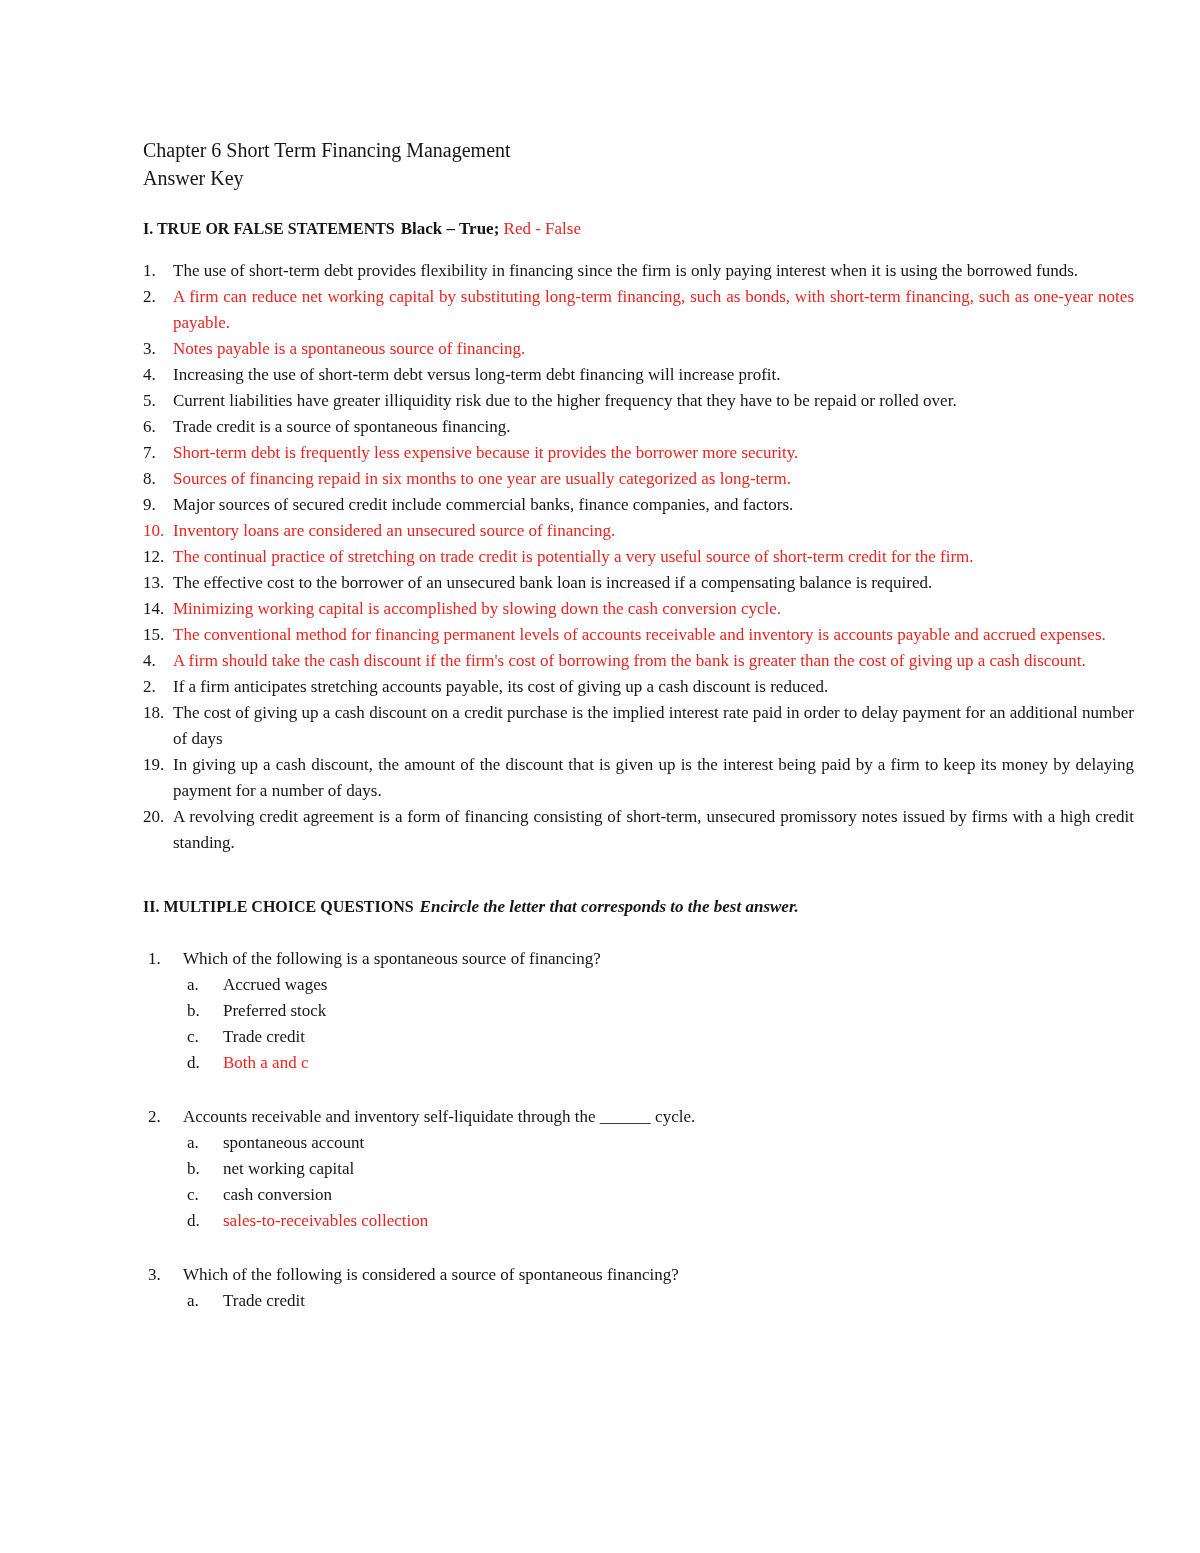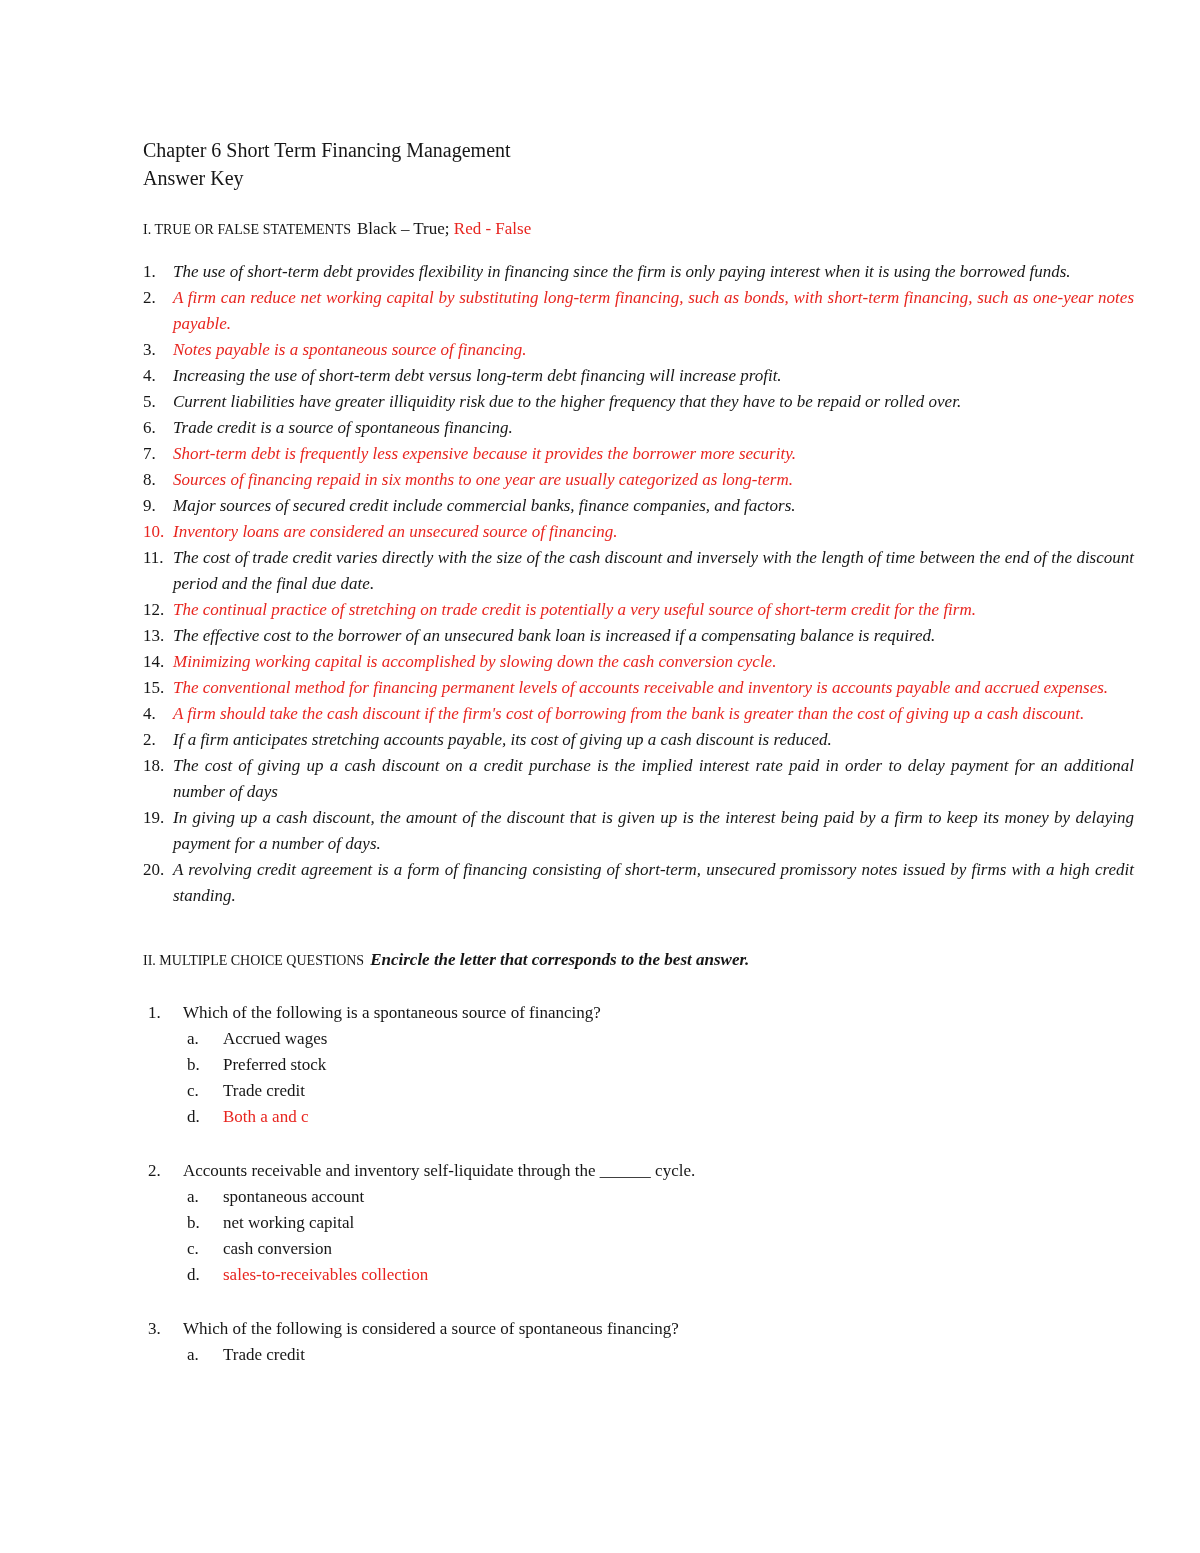--- a/index.html
+++ b/index.html
@@ -18,34 +18,34 @@
     font-weight: normal;
     font-size: 20px;
     line-height: 28px;
   }
 
   .section-heading {
     margin-top: 24px;
     font-size: 17px;
     line-height: 26px;
   }
-  .h-bold { font-weight: normal; font-size: 14px; margin-right: 6px; }
-  .h-normal { font-weight: normal; }
+  .h-bold { font-weight: bold; font-size: 16px; margin-right: 6px; }
+  .h-normal { font-weight: bold; }
   .h-red { color: var(--red, #e8251f); }
   .h-italic { font-style: italic; font-weight: bold; margin-top: 44px; }
 
   .tf-list {
     list-style: none;
     margin-top: 16px;
     font-size: 17px;
     line-height: 26px;
   }
   .tf-item { display: flex; }
   .num { flex: 0 0 30px; }
-  .txt { flex: 1; text-align: justify; font-style: italic; }
+  .txt { flex: 1; text-align: justify; }
   .c-red { color: var(--red, #e8251f); }
   .c-black { color: var(--ink, #161616); }
 
   .s2 { margin-top: 38px; }
 
   .mcq-list {
     margin-top: 26px;
     font-size: 17px;
     line-height: 26px;
   }
@@ -117,24 +117,20 @@
       <li class="tf-item">
         <span class="num c-black">9.</span>
         <span class="txt c-black">Major sources of secured credit include commercial banks, finance companies, and factors.</span>
       </li>
 
       <li class="tf-item">
         <span class="num c-red">10.</span>
         <span class="txt c-red">Inventory loans are considered an unsecured source of financing.</span>
       </li>
 
-      <li class="tf-item">
-        <span class="num c-black">11.</span>
-        <span class="txt c-black">The cost of trade credit varies directly with the size of the cash discount and inversely with the length of time between the end of the discount period and the final due date.</span>
-      </li>
 
       <li class="tf-item">
         <span class="num c-black">12.</span>
         <span class="txt c-red">The continual practice of stretching on trade credit is potentially a very useful source of short-term credit for the firm.</span>
       </li>
 
       <li class="tf-item">
         <span class="num c-black">13.</span>
         <span class="txt c-black">The effective cost to the borrower of an unsecured bank loan is increased if a compensating balance is required.</span>
       </li>

